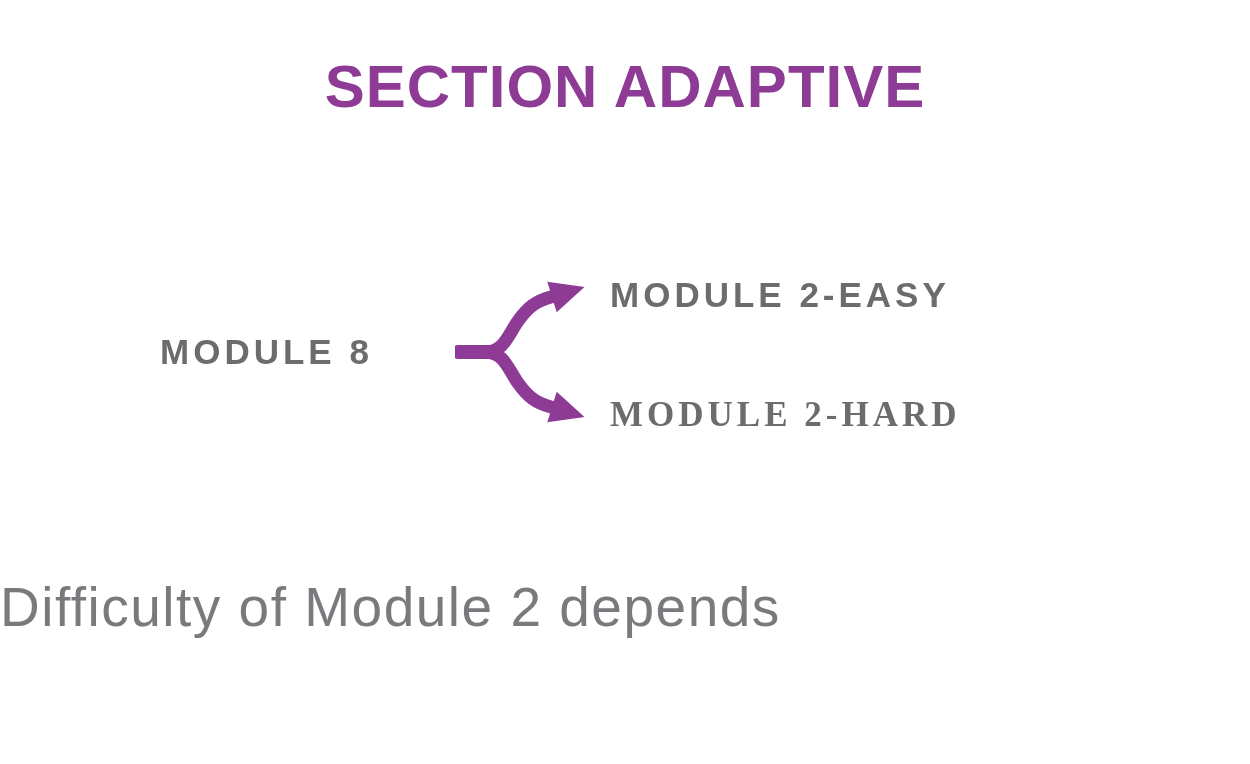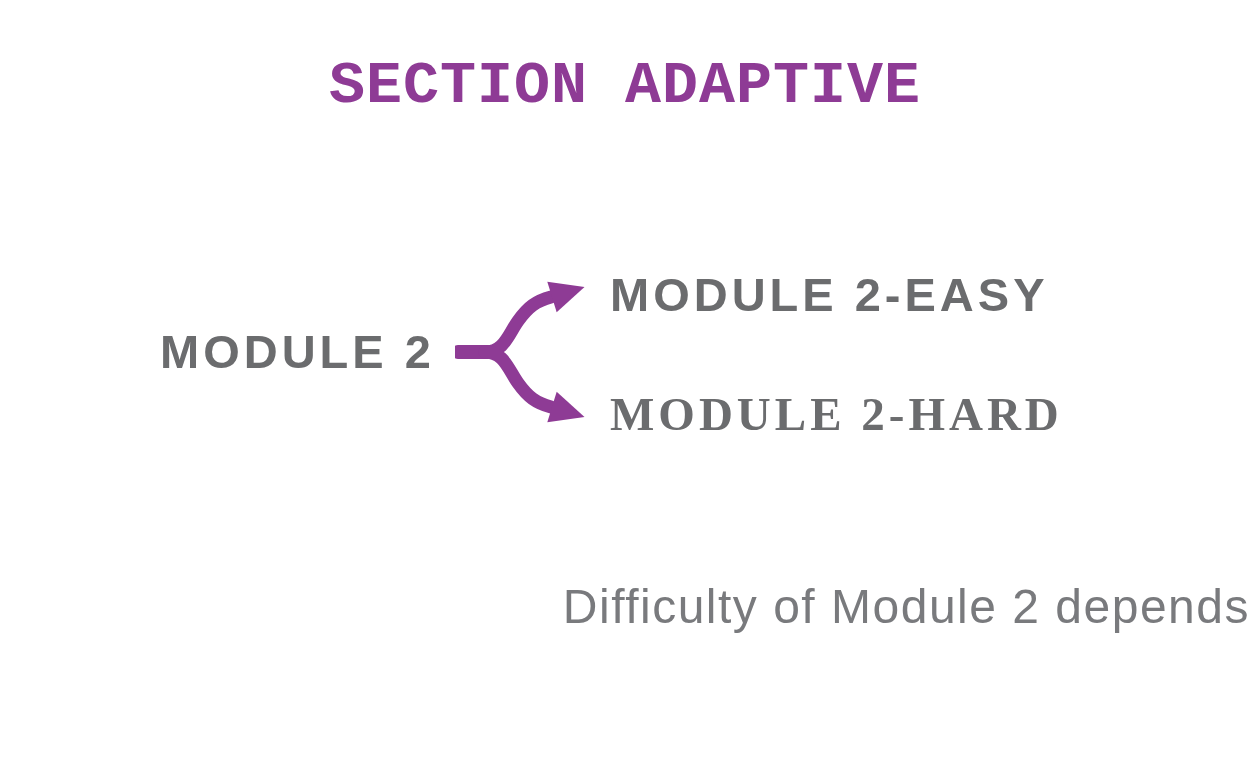--- a/index.html
+++ b/index.html
@@ -25,25 +25,24 @@
   .title {
     position: absolute;
     top: 52px;
     left: 0;
     width: 100%;
     text-align: center;
     font-size: 60px;
     font-weight: bold;
     letter-spacing: 1px;
     color: var(--accent-purple);
-    font-family: Liberation Mono, monospace;
   }
   .module-label {
     position: absolute;
-    font-size: 47px;
+    font-size: 35px;
     font-weight: bold;
     letter-spacing: 4px;
     line-height: 47px;
     color: var(--label-gray);
     white-space: nowrap;
   }
   .module-source { left: 160px; top: 328px; }
   .module-easy   { left: 610px; top: 271px; }
   .module-hard   { left: 610px; top: 391px; font-family: Liberation Serif, serif; }
   .fork-arrow {
@@ -52,38 +51,38 @@
     top: 272px;
     width: 140px;
     height: 160px;
     color: var(--accent-purple);
   }
   .caption {
     position: absolute;
     top: 574px;
     left: 0;
     width: 100%;
-    text-align: right;
-    font-size: 48px;
+    text-align: left;
+    font-size: 55px;
     font-weight: normal;
     letter-spacing: 1.5px;
     line-height: 66px;
     color: var(--caption-gray);
   }
 </style>
 </head>
 <body>
 
 <div class="canvas">
 
   <h1 class="title">SECTION ADAPTIVE</h1>
 
   <div>
 
-    <span class="module-label module-source">MODULE 2</span>
+    <span class="module-label module-source">MODULE 8</span>
 
     <svg class="fork-arrow" viewBox="0 0 140 160" xmlns="http://www.w3.org/2000/svg" aria-hidden="true">
       <path d="M3 80 H33" fill="none" stroke="currentColor" stroke-width="14" stroke-linecap="round"></path>
       <path d="M30 80 C49 80 53 63 63 49 C73 35 81 29 96 25" fill="none" stroke="currentColor" stroke-width="13" stroke-linecap="round"></path>
       <path d="M30 80 C49 80 53 97 63 111 C73 125 81 131 96 135" fill="none" stroke="currentColor" stroke-width="13" stroke-linecap="round"></path>
       <polygon points="0,-16 34,0 0,16" transform="translate(97,25) rotate(-17)" fill="currentColor"></polygon>
       <polygon points="0,-16 34,0 0,16" transform="translate(97,135) rotate(17)" fill="currentColor"></polygon>
     </svg>
 
     <span class="module-label module-easy">MODULE 2-EASY</span>

